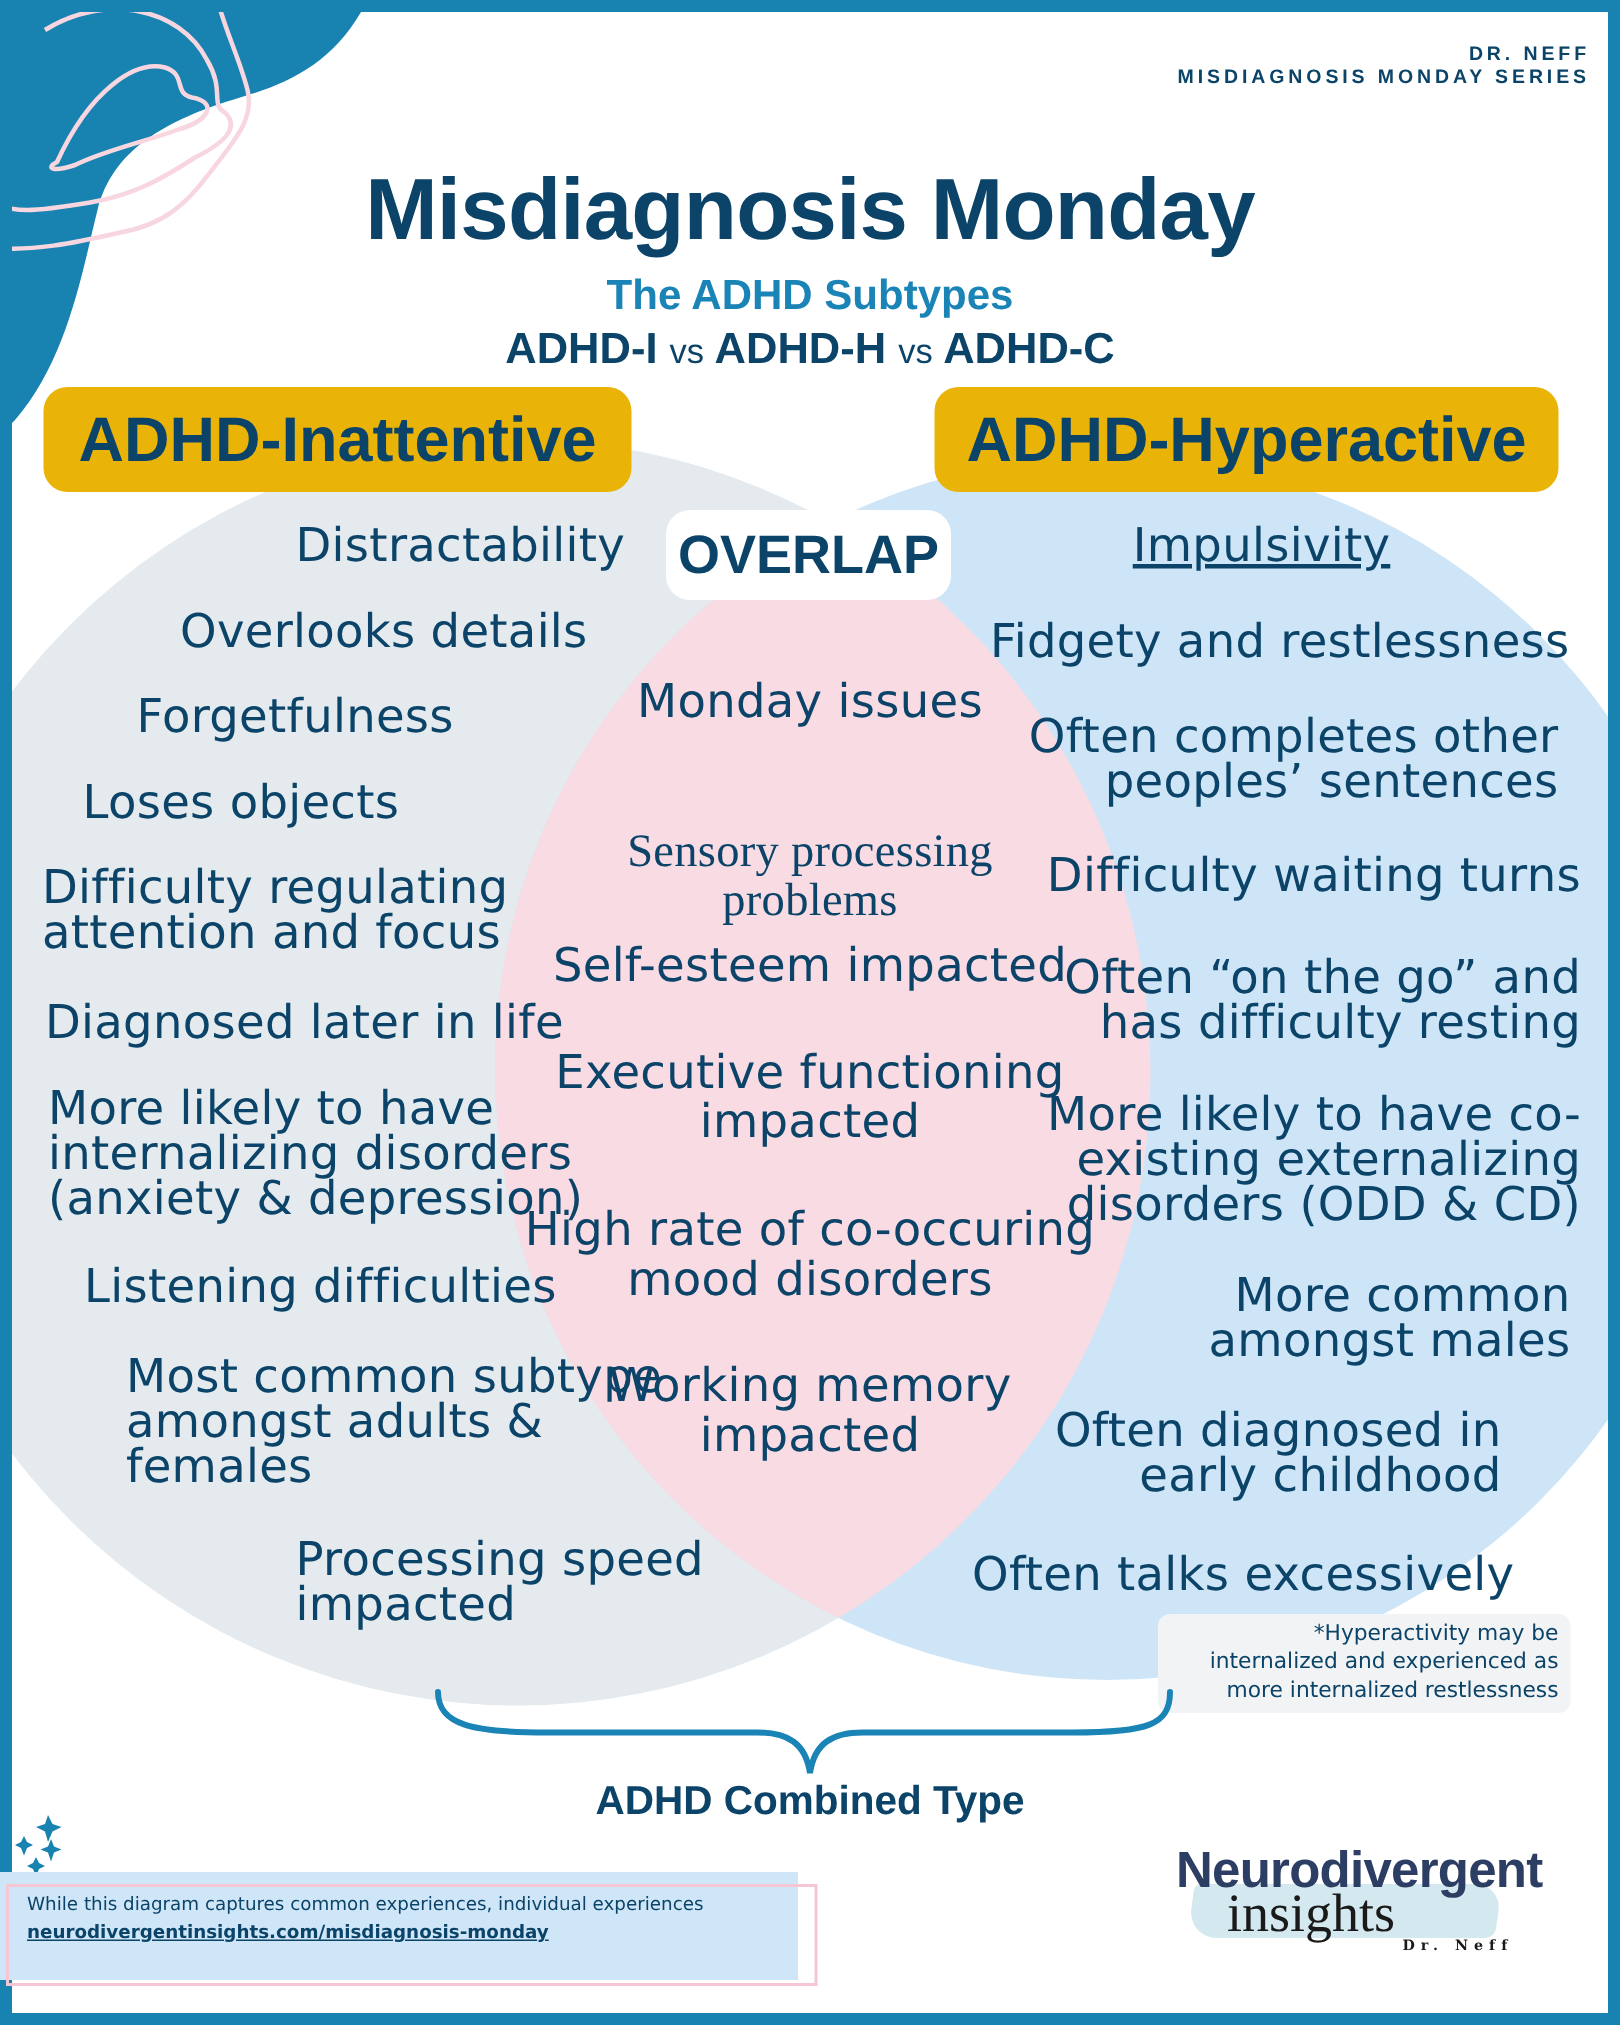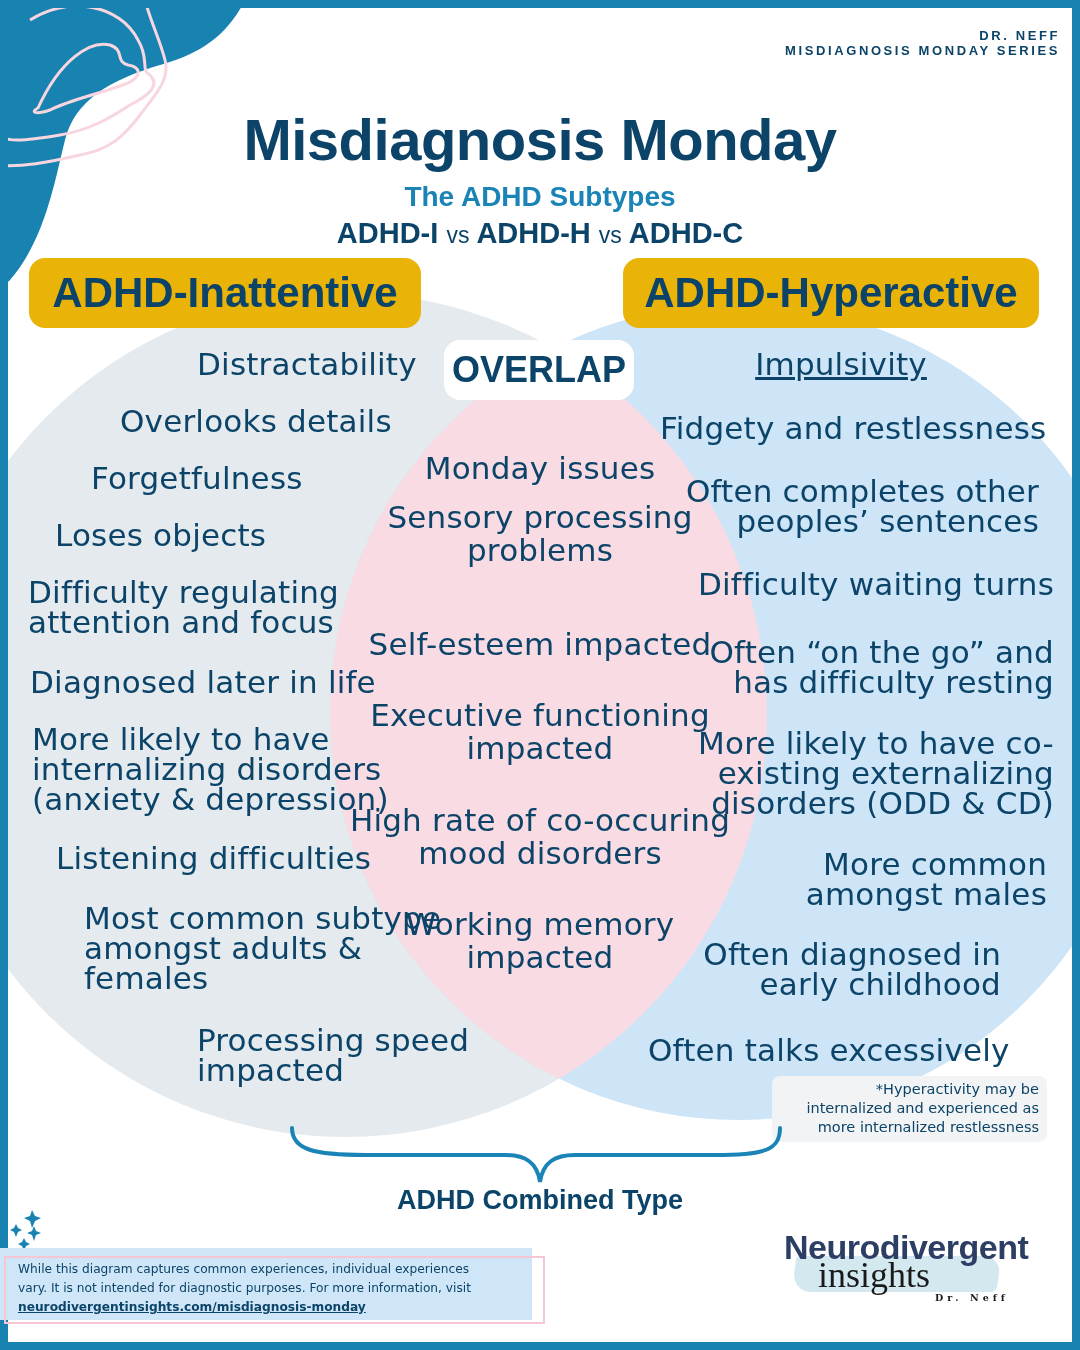--- a/index.html
+++ b/index.html
@@ -158,21 +158,21 @@
 internalizing disorders
 (anxiety &amp; depression)</div>
 <div class="item" style="left:56px;top:843px;">Listening difficulties</div>
 <div class="item" style="left:84px;top:903px;white-space:pre;">Most common subtype
 amongst adults &amp;
 females</div>
 <div class="item" style="left:197px;top:1025px;white-space:pre;">Processing speed
 impacted</div>
 
 <div class="item c" style="left:540px;top:452px;line-height:33px;">Monday issues</div>
-<div class="item c" style="left:540px;top:501px;white-space:pre;line-height:33px;">Sensory processing
+<div class="item c" style="left:540px;top:550px;white-space:pre;line-height:33px;font-family:Liberation Serif, serif;">Sensory processing
 problems</div>
 <div class="item c" style="left:540px;top:628px;line-height:33px;">Self-esteem impacted</div>
 <div class="item c" style="left:540px;top:699px;white-space:pre;line-height:33px;">Executive functioning
 impacted</div>
 <div class="item c" style="left:540px;top:804px;white-space:pre;line-height:33px;">High rate of co-occuring
 mood disorders</div>
 <div class="item c" style="left:540px;top:908px;white-space:pre;line-height:33px;">Working memory
 impacted</div>
 
 <div class="item c" style="left:841px;top:349px;text-decoration:underline;">Impulsivity</div>
@@ -202,21 +202,20 @@
 
 <svg class="sparkles" viewBox="0 0 40 50">
   <path d="M28,10 L31,16 L37,18 L31,21 L28,28 L26,21 L20,18 L26,16 Z" fill="#1882b0"></path>
   <path d="M12,24 L14,28 L18,30 L14,32 L12,37 L10,32 L6,30 L10,28 Z" fill="#1882b0"></path>
   <path d="M30,26 L32,31 L37,33 L32,35 L30,41 L28,35 L23,33 L28,31 Z" fill="#1882b0"></path>
   <path d="M20,38 L22,42 L26,44 L22,46 L20,51 L18,46 L14,44 L18,42 Z" fill="#1882b0"></path>
 </svg>
 
 <div class="disclaimer">
   <div style="padding-left:13px;">While this diagram captures common experiences, individual experiences</div>
-  <div style="padding-left:13px;">vary. It is not intended for diagnostic purposes. For more information, visit</div>
   <a style="padding-left:13px;display:block;">neurodivergentinsights.com/misdiagnosis-monday</a>
 </div>
 <div class="disclaimer-border"></div>
 
 <div class="logo">
   <div class="logo-swash"></div>
   <div class="logo-title">Neurodivergent</div>
   <div class="logo-sub">insights</div>
   <div class="logo-by">Dr. Neff</div>
 </div>

